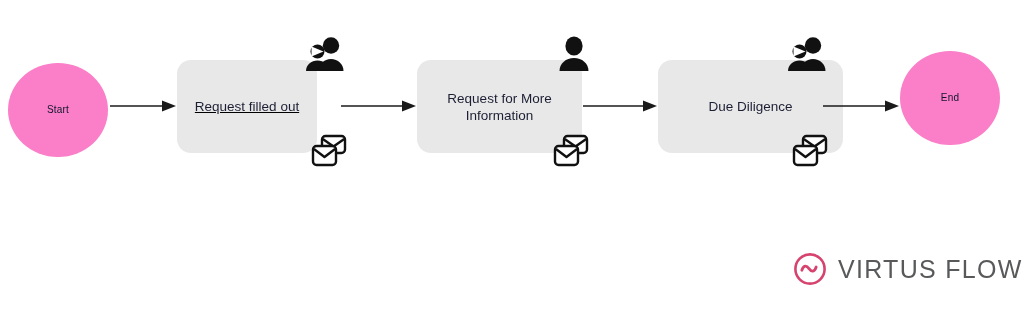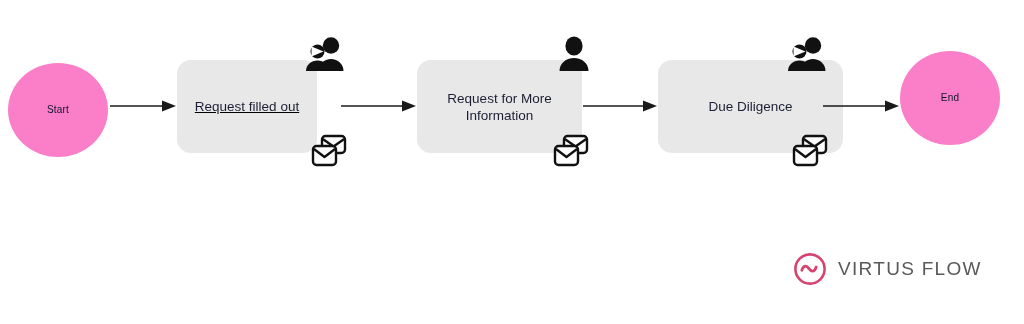--- a/index.html
+++ b/index.html
@@ -109,21 +109,21 @@
     left: 792px;
     top: 251px;
     display: flex;
     align-items: center;
     gap: 10px;
   }
   #brand-mark { width: 36px; height: 36px; flex: none; }
   #brand-mark svg { display: block; width: 100%; height: 100%; }
   #brand-text {
     color: #58595b;
-    font-size: 19px;
+    font-size: 25px;
     letter-spacing: 1.3px;
     font-family: "Liberation Sans", sans-serif;
     white-space: nowrap;
   }
 </style>
 </head>
 <body>
 
 <div id="canvas">
 

